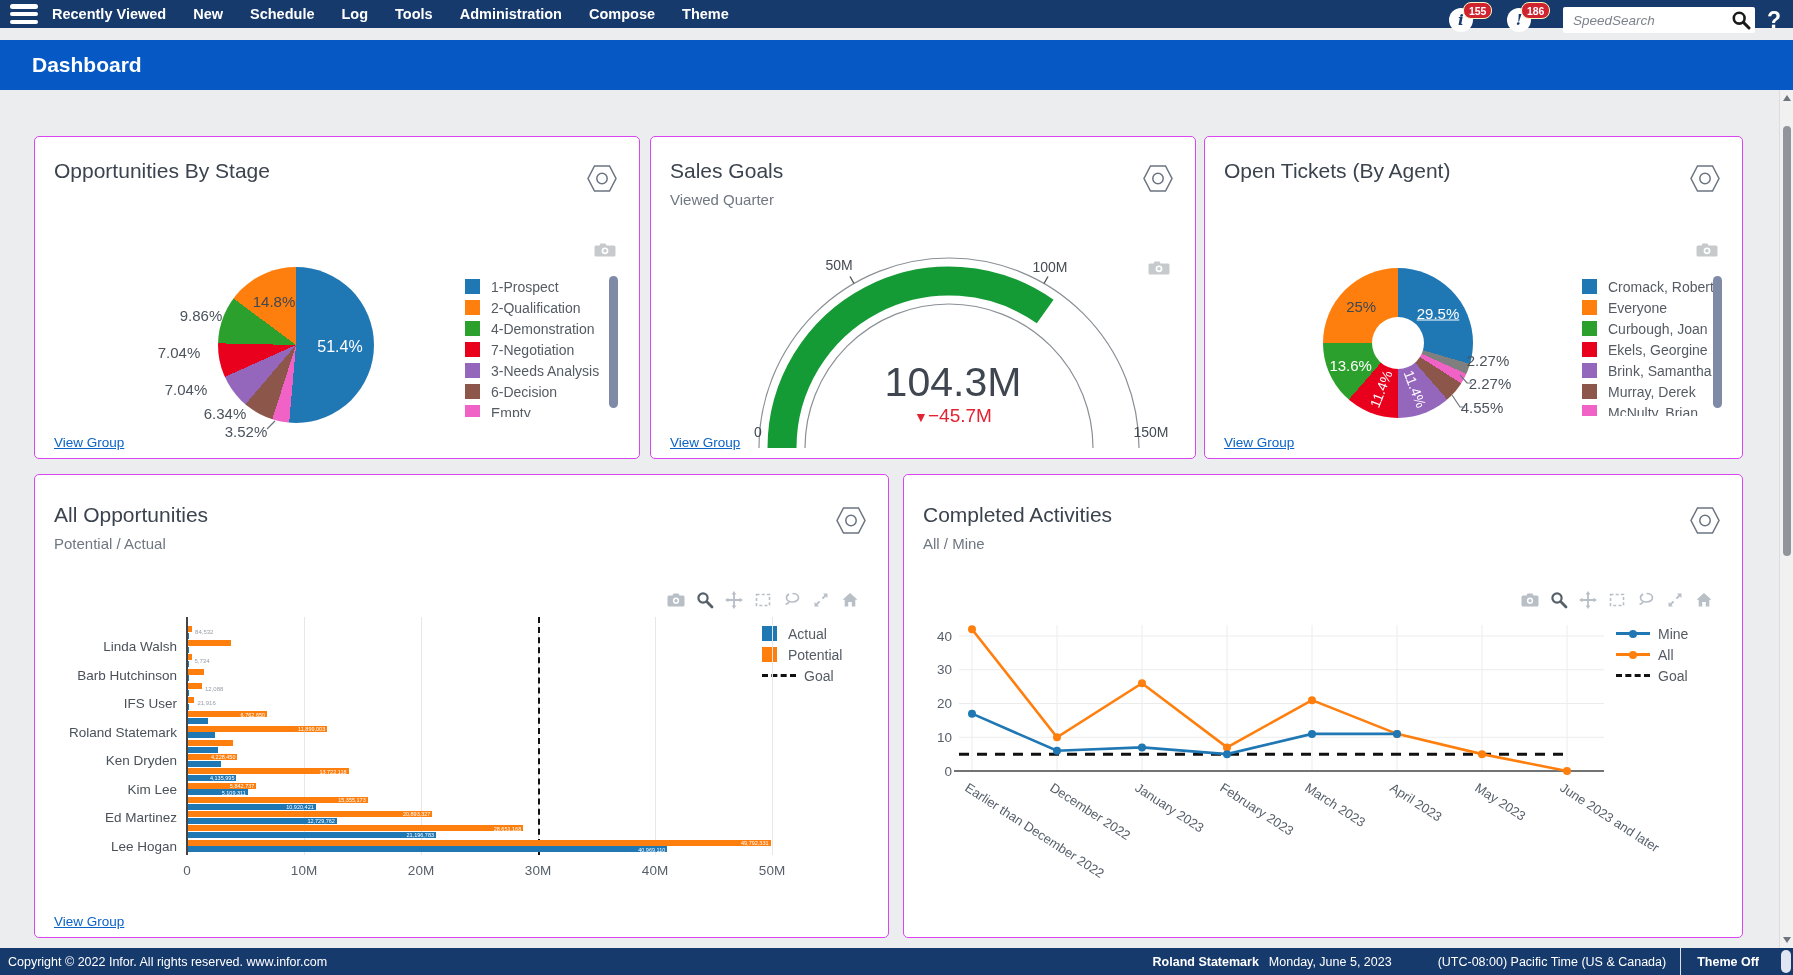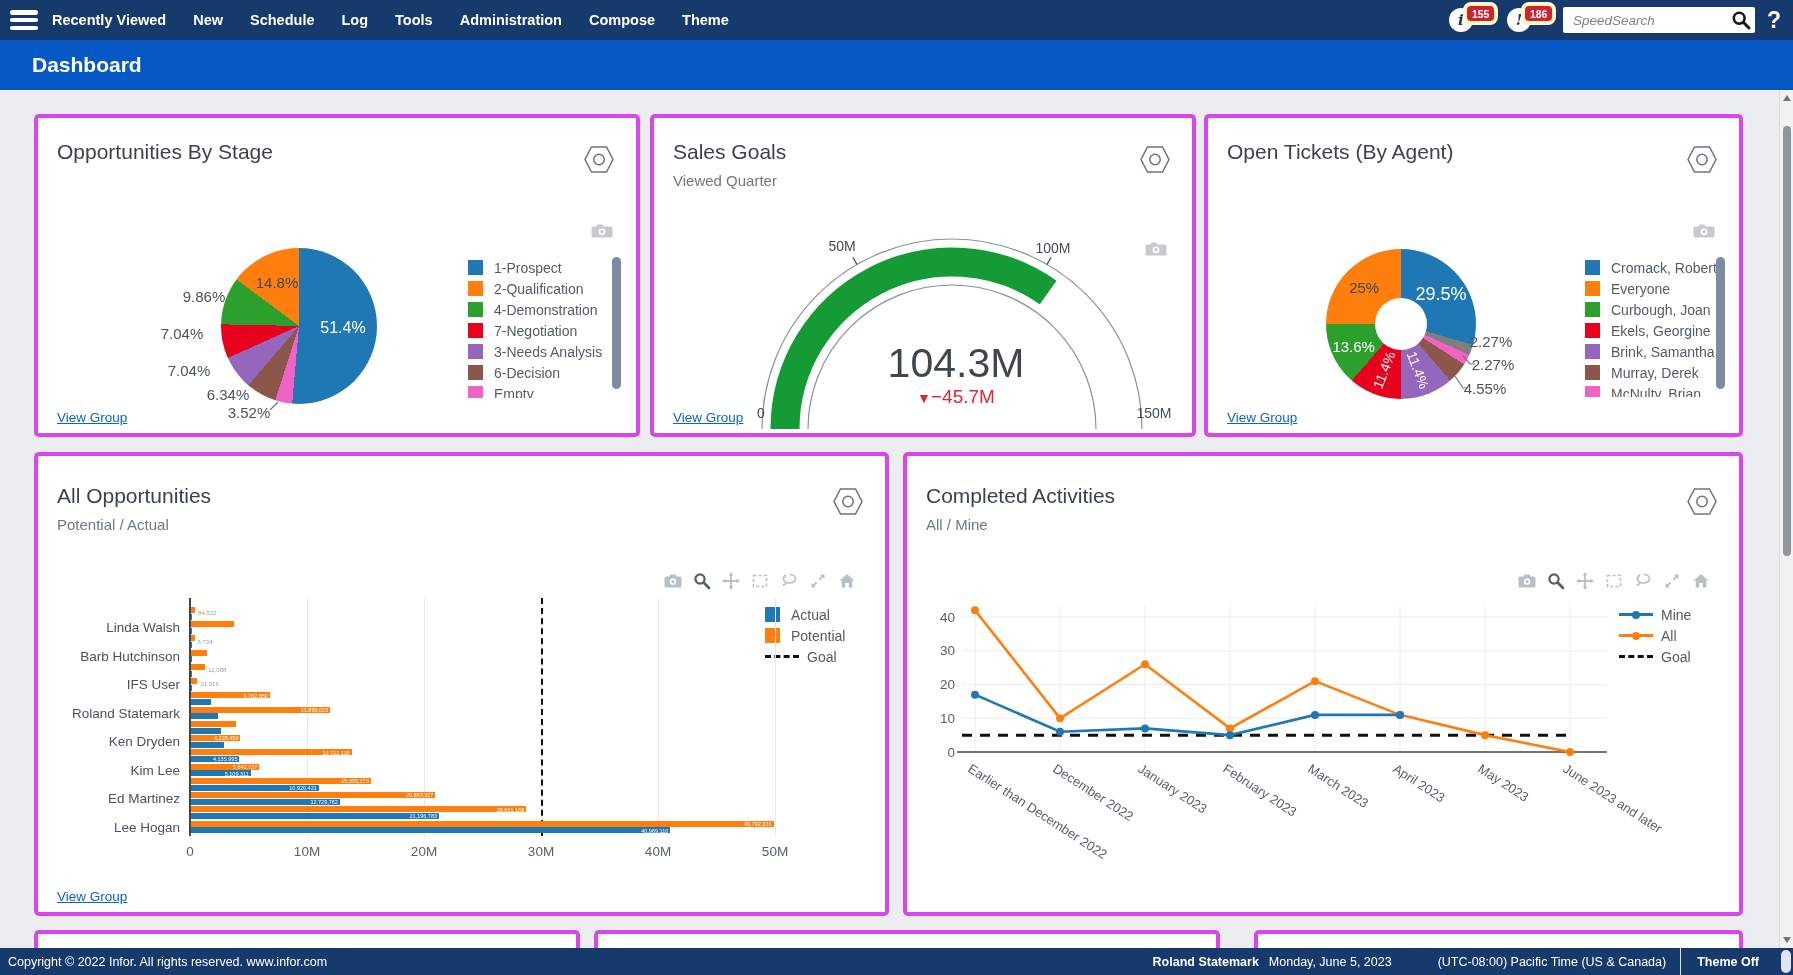--- a/index.html
+++ b/index.html
@@ -1,40 +1,40 @@
 <!DOCTYPE html>
 <html><head>
 <meta charset="utf-8">
 <style>
   * { margin:0; padding:0; box-sizing:border-box; }
   html,body { width:1793px; height:975px; overflow:hidden; font-family:"Liberation Sans",sans-serif; background:#ebedef; }
   body { position:relative; }
 
   
-  .topnav { position:absolute; left:0; top:0; width:1793px; height:40px; background:#173a6d; display:flex; align-items:center; z-index:10; }
+  .topnav { position:absolute; left:0; top:0; width:1793px; height:28px; background:#173a6d; display:flex; align-items:center; z-index:10; }
   .burger { width:28px; height:20px; margin:0 14px 0 10px; display:flex; flex-direction:column; justify-content:space-between; cursor:pointer; }
   .burger span { display:block; height:4.5px; background:#fff; border-radius:2.5px; }
   .nav-items { display:flex; gap:27px; }
   .nav-item { color:#fff; font-size:14.5px; font-weight:bold; cursor:pointer; white-space:nowrap; }
   .nav-right { position:absolute; right:8px; top:0; height:40px; display:flex; align-items:center; gap:12px; }
   .badge-wrap { position:relative; width:46px; height:30px; }
   .badge-circle { position:absolute; left:2px; top:3px; width:24px; height:24px; border-radius:50%; background:#fff; color:#173a6d; font-family:"DejaVu Serif",serif; font-weight:bold; font-style:italic; font-size:15px; display:flex; align-items:center; justify-content:center; }
-  .badge-pill { position:absolute; left:16px; top:-3px; background:#cf2430; color:#fff; font-size:10.5px; font-weight:bold; border-radius:8px; padding:1.5px 5px; border:4px solid #fef9c3; }
+  .badge-pill { position:absolute; left:16px; top:-3px; background:#cf2430; color:#fff; font-size:10.5px; font-weight:bold; border-radius:8px; padding:1.5px 5px; border:1px solid #fef9c3; }
   .search-box { position:relative; width:192px; height:26px; background:#fff; border-radius:2px; display:flex; align-items:center; }
   .search-box input { border:none; outline:none; width:158px; height:22px; margin-left:10px; font-size:13.5px; font-family:"Liberation Sans",sans-serif; color:#333; }
   .search-box input::placeholder { font-style:italic; color:#7d838c; }
   .search-btn { position:absolute; right:4px; top:3px; width:20px; height:20px; cursor:pointer; }
   .help-q { color:#fff; font-size:23px; font-weight:bold; cursor:pointer; padding-right:4px; }
 
   
   .pagebar { position:absolute; left:0; top:40px; width:1793px; height:50px; background:#0659c5; display:flex; align-items:center; z-index:9; }
   .pagebar .title { color:#fff; font-size:21px; font-weight:bold; margin-left:32px; }
 
   
-  .card { position:absolute; background:#fff; border:4px solid #d946ef; border-radius:5px; overflow:hidden; }
+  .card { position:absolute; background:#fff; border:1px solid #d946ef; border-radius:5px; overflow:hidden;margin-top:22px; }
   .card-title { position:absolute; left:19px; top:22px; font-size:21px; color:#3b434e; }
   .card-sub { position:absolute; left:19px; font-size:15px; color:#6f7780; }
   .hex-icon { position:absolute; right:22px; top:28px; cursor:pointer; }
   .cam-icon { position:absolute; cursor:pointer; color:#c6cacd; }
   .view-group { position:absolute; left:19px; bottom:8px; font-size:13.5px; color:#0b63c5; text-decoration:underline; cursor:pointer; }
 
   
   .lg-col { position:absolute; overflow:hidden; }
   .lg-row { height:21px; display:flex; align-items:center; cursor:pointer; }
   .lg-sq { width:15px; height:15px; margin-right:11px; flex:none; }
@@ -268,21 +268,21 @@
       </div>
       <div class="lg-row">
         <span class="lg-sq" style="background: rgb(241, 98, 198);"></span>
         <span class="lg-label">McNulty, Brian</span>
       </div>
     </div>
   <div class="scroll-thumb" style="left:508px;top:139px;height:132px;"></div>
   <a class="view-group">View Group</a>
 <div class="pie" style="left: 118px; top: 131px; width: 150px; height: 150px; background: conic-gradient(rgb(31, 119, 180) 0%, rgb(31, 119, 180) 29.5%, rgb(127, 127, 127) 29.5%, rgb(127, 127, 127) 31.77%, rgb(241, 98, 198) 31.77%, rgb(241, 98, 198) 34.04%, rgb(140, 86, 75) 34.04%, rgb(140, 86, 75) 38.59%, rgb(148, 103, 189) 38.59%, rgb(148, 103, 189) 49.99%, rgb(232, 0, 28) 49.99%, rgb(232, 0, 28) 61.39%, rgb(44, 160, 44) 61.39%, rgb(44, 160, 44) 74.99%, rgb(255, 127, 14) 74.99%, rgb(255, 127, 14) 99.99%);"></div>
     <div class="hole" style="left: 167px; top: 180px; width: 52px; height: 52px;"></div>
-    <div class="plabel" style="left: 232.984px; top: 175.979px; color: rgb(255, 255, 255); font-size: 18px;">29.5%</div>
+    <div class="plabel" style="left: 232.984px; top: 175.979px; color: rgb(255, 255, 255); font-size: 15px; text-decoration: underline;">29.5%</div>
     <div class="plabel" style="left: 283px; top: 223px; color: rgb(75, 83, 92);">2.27%</div>
     <div class="plabel" style="left: 285px; top: 246px; color: rgb(75, 83, 92);">2.27%</div>
     <div class="plabel" style="left: 277px; top: 270px; color: rgb(75, 83, 92);">4.55%</div>
     <div class="plabel" style="left: 210.205px; top: 251.88px; color: rgb(255, 255, 255); font-size: 14px; transform: translate(-50%, -50%) rotate(69deg);">11.4%</div>
     <div class="plabel" style="left: 175.853px; top: 251.902px; color: rgb(255, 255, 255); font-size: 14px; transform: translate(-50%, -50%) rotate(-69deg);">11.4%</div>
     <div class="plabel" style="left: 145.688px; top: 227.577px; color: rgb(255, 255, 255); font-size: 15px;">13.6%</div>
     <div class="plabel" style="left: 156.207px; top: 169.254px; color: rgb(63, 71, 82); font-size: 15px;">25%</div>
     <svg width="539" height="323" style="position:absolute;left:0;top:0;pointer-events:none;">
       <path d="M255,238 L262,246 L267,246" fill="none" stroke="#6e757d" stroke-width="1.2"></path>
       <path d="M247,258 L255,270 L260,270" fill="none" stroke="#6e757d" stroke-width="1.2"></path>

